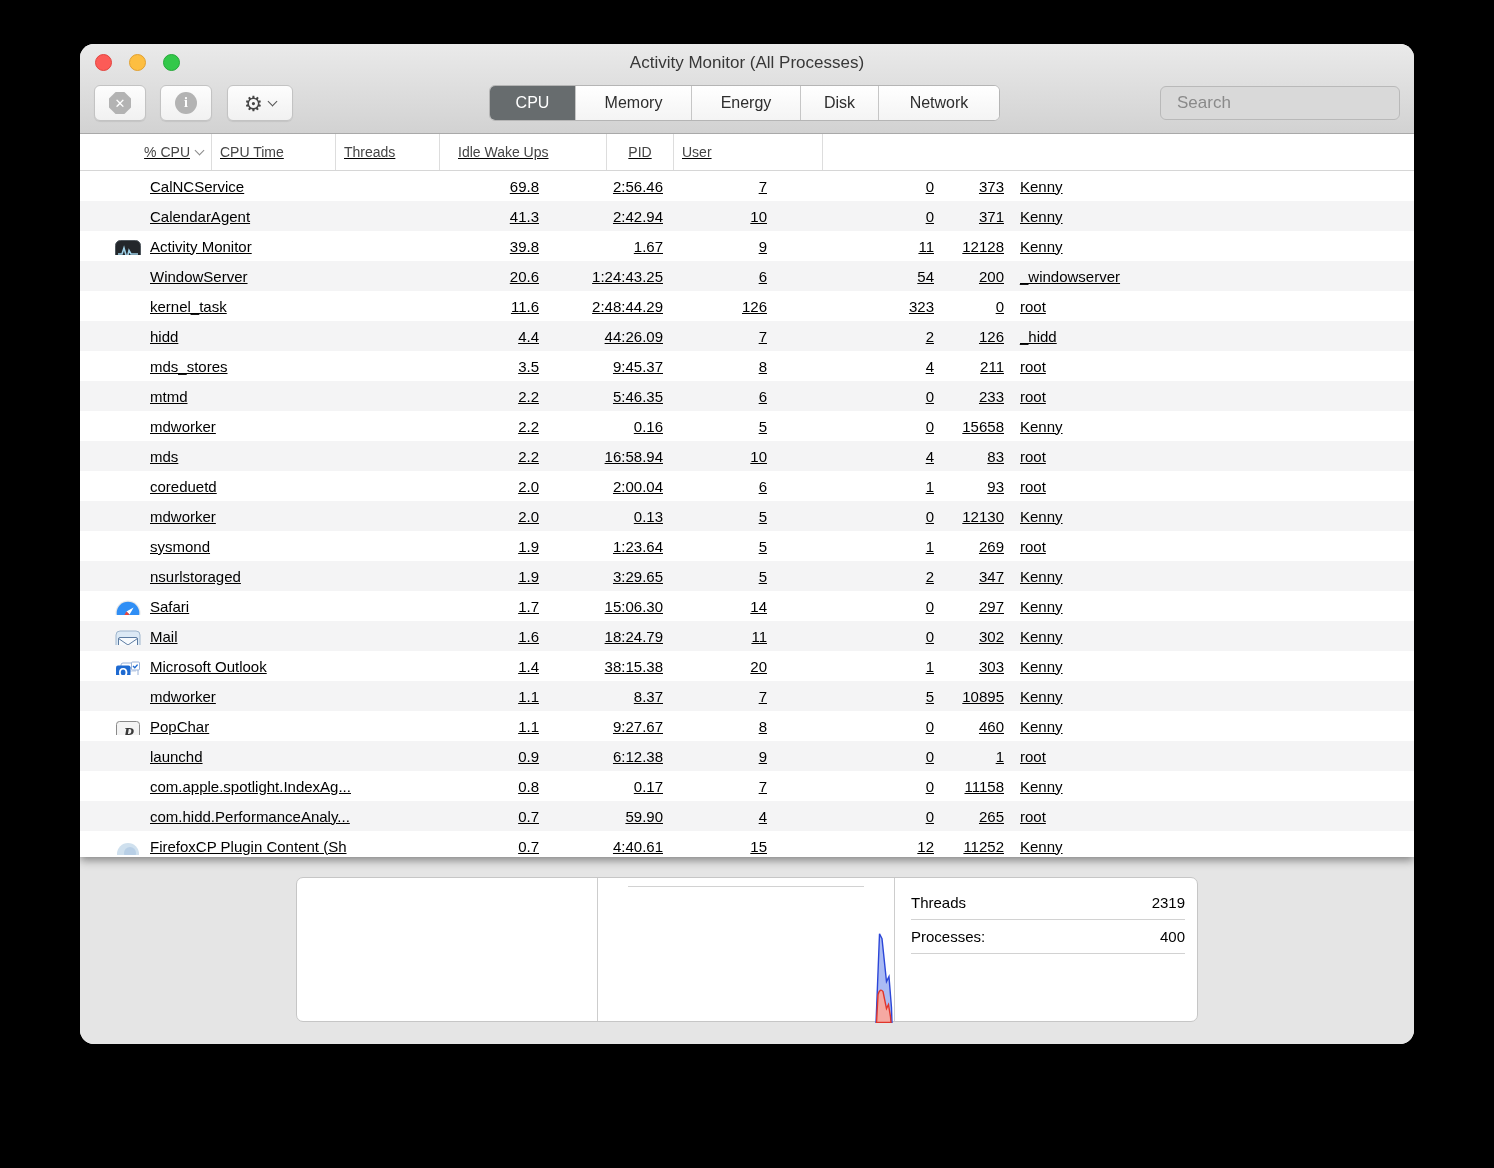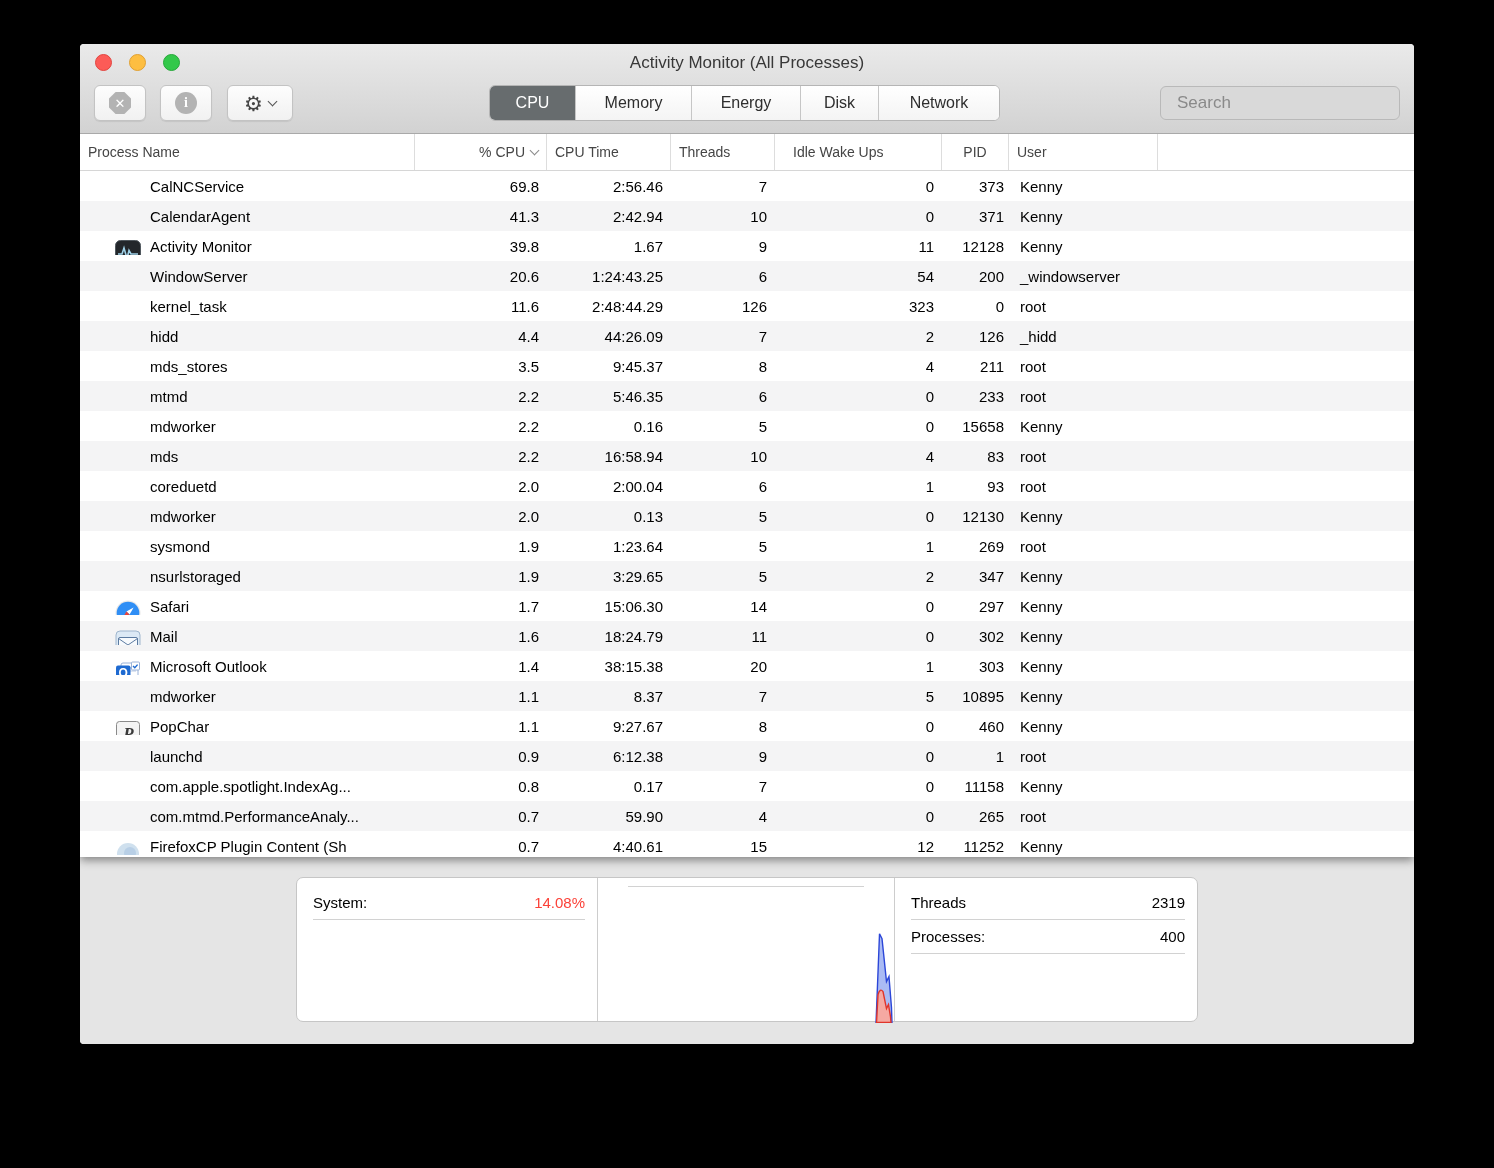--- a/index.html
+++ b/index.html
@@ -1,20 +1,21 @@
 <!DOCTYPE html>
 <html><head>
 <meta charset="utf-8">
 <style>
   * { margin:0; padding:0; box-sizing:border-box; }
   html,body { width:1494px; height:1168px; background:#000; font-family:"Liberation Sans","DejaVu Sans",sans-serif; }
   .window {
     position:absolute; left:80px; top:44px; width:1334px; height:1000px;
-    border-radius:4px; overflow:hidden; background:#fff;
+    border-radius:14px; overflow:hidden; background:#fff;
     box-shadow:0 10px 30px rgba(0,0,0,.6);
+    text-decoration:underline;
   }
   
   .chrome { position:relative; height:90px; background:linear-gradient(#eaeaea,#d2d2d2); border-bottom:1px solid #a9a9a9; }
   .traffic { position:absolute; top:10px; width:17px; height:17px; border-radius:50%; }
   .t-red   { left:15px; background:#fc5b57; border:1px solid #e2443f; }
   .t-yellow{ left:49px; background:#fdbe41; border:1px solid #e0a032; }
   .t-green { left:83px; background:#33c84a; border:1px solid #27a83a; }
   .win-title { position:absolute; top:9px; left:0; right:0; text-align:center; font-size:17px; color:#383838; }
   .tool-row { position:absolute; top:41px; left:0; right:0; height:36px; }
   .tbtn {
@@ -130,23 +131,20 @@
         <svg width="15" height="15" viewBox="0 0 16 16">
           <circle cx="6.5" cy="6.5" r="4.6" fill="none" stroke="#7c7c7c" stroke-width="1.5"></circle>
           <line x1="10" y1="10" x2="14.2" y2="14.2" stroke="#7c7c7c" stroke-width="1.5"></line>
         </svg>
         <input type="text" placeholder="Search" style="">
       </div>
     </div>
   </div>
 
   <div class="thead">
-    <div class="hcell h-name">
-        <span>Process Name</span>
-      </div>
     <div class="hcell h-cpu">
         <span>% CPU</span>
         <span class="chev" style="margin-left:6px;border-color:#8a8a8a;"></span>
       </div>
     <div class="hcell h-time">
         <span>CPU Time</span>
       </div>
     <div class="hcell h-thr">
         <span>Threads</span>
       </div>
@@ -400,21 +398,21 @@
     <div class="c-name"><span>com.apple.spotlight.IndexAg...</span></div>
     <div class="c-cpu">0.8</div>
     <div class="c-time">0.17</div>
     <div class="c-thr">7</div>
     <div class="c-wake">0</div>
     <div class="c-pid">11158</div>
     <div class="c-user">Kenny</div>
     <div class="c-fill"></div>
   </div>
       <div class="prow stripe">
-    <div class="c-name"><span>com.mtmd.PerformanceAnaly...</span></div>
+    <div class="c-name"><span>com.hidd.PerformanceAnaly...</span></div>
     <div class="c-cpu">0.7</div>
     <div class="c-time">59.90</div>
     <div class="c-thr">4</div>
     <div class="c-wake">0</div>
     <div class="c-pid">265</div>
     <div class="c-user">root</div>
     <div class="c-fill"></div>
   </div>
       <div class="prow">
     <div class="c-name"><span class="picon">
@@ -429,24 +427,20 @@
     <div class="c-wake">12</div>
     <div class="c-pid">11252</div>
     <div class="c-user">Kenny</div>
     <div class="c-fill"></div>
   </div>
     </div>
 
   <div class="footer">
     <div class="panel">
       <div class="sec sec-left">
-        <div class="stat-row">
-          <span>System:</span>
-          <span style="color: rgb(251, 66, 57);">14.08%</span>
-        </div>
       </div>
       <div class="sec sec-mid">
         <div class="load-line"></div>
         <svg class="spark" viewBox="0 0 297 145">
           <path d="M279,145 L282.5,56 L285,61 L289.5,104 L292,99 L294.5,130 L295,145 Z" fill="#8ea4f0" fill-opacity="0.75" stroke="#2b46d8" stroke-width="1.4"></path>
           <path d="M279.5,145 L281,117 Q283,110 286,114 L289.5,131 L291.5,127 L293.5,139 L294,145 Z" fill="#f5a9a2" stroke="#e0352b" stroke-width="1.4"></path>
         </svg>
       </div>
       <div class="sec sec-right">
         <div class="stat-row">

